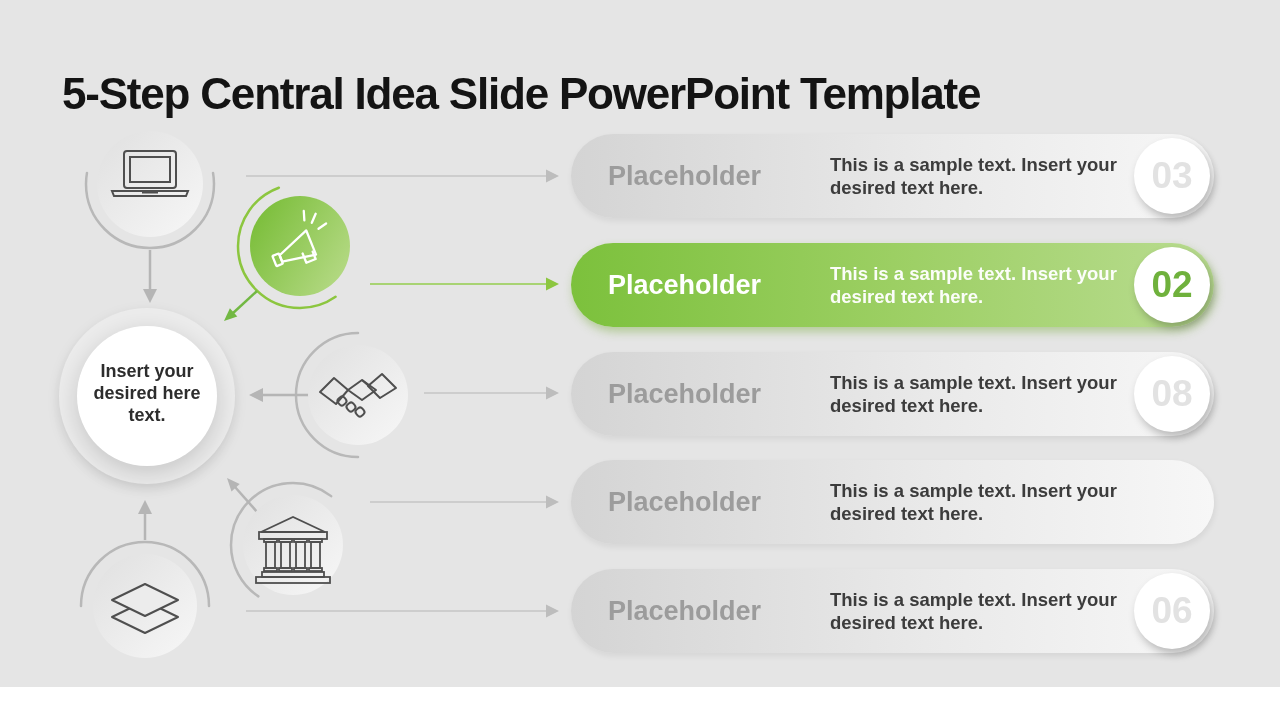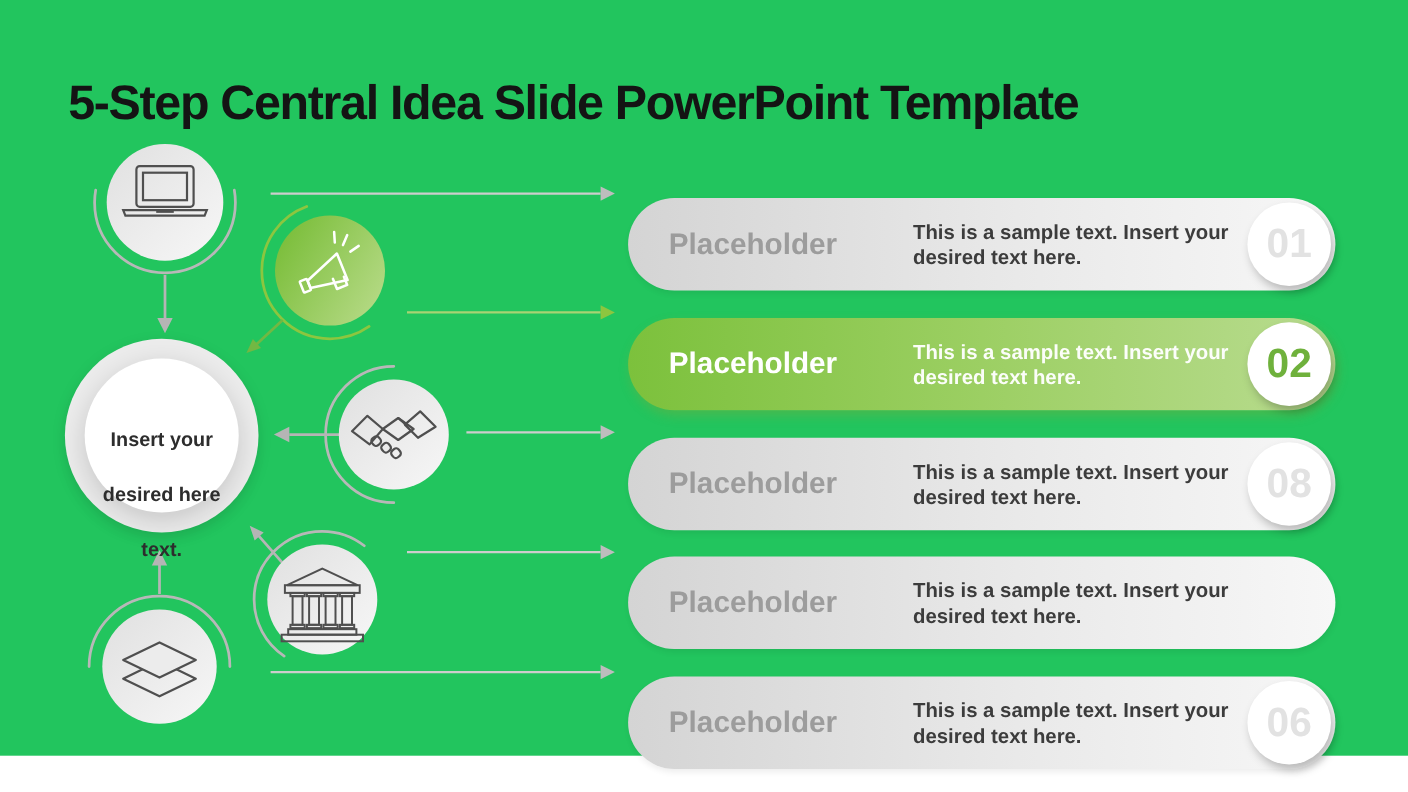--- a/index.html
+++ b/index.html
@@ -1,30 +1,30 @@
 <!DOCTYPE html>
 <html><head>
 <meta charset="utf-8">
 <style>
   html,body{margin:0;padding:0;}
   body{width:1280px;height:720px;overflow:hidden;background:#ffffff;
        font-family:"Liberation Sans",sans-serif;position:relative;}
-  .stage{position:absolute;inset:0;width:1280px;height:687px;background:#22c55e;}
+  .stage{position:absolute;inset:0;width:1280px;height:687px;background:#e5e5e5;}
 
   .slide-title{position:absolute;left:62px;top:40px;width:1100px;
     font-size:44px;font-weight:700;letter-spacing:-1.2px;color:#141414;white-space:nowrap;}
 
   
   .diagram-svg{position:absolute;left:0;top:0;width:570px;height:720px;}
   .center-text{position:absolute;left:79px;top:360px;width:136px;text-align:center;
     font-size:18px;font-weight:700;color:#2d2d2d;line-height:22px;}
-  .center-text span{display:block;margin-top:28px;}
+  .center-text span{display:block;}
 
   
-  .bar{position:absolute;left:571px;width:643px;height:84px;border-radius:42px;margin-top:46px;}
+  .bar{position:absolute;left:571px;width:643px;height:84px;border-radius:42px;}
   .bar--gray{background:linear-gradient(90deg,#d4d4d4 0%,#e9e9e9 55%,#f7f7f7 100%);
     box-shadow:1px 3px 6px rgba(0,0,0,0.07);}
   .bar--green{background:linear-gradient(90deg,#7cc13c 0%,#9ccf63 50%,#b9dc90 100%);
     box-shadow:2px 5px 10px rgba(120,170,60,0.45);}
   .bar-label{position:absolute;left:37px;top:50%;transform:translateY(-50%);
     font-size:27px;font-weight:700;}
   .bar--gray .bar-label{color:#9c9c9c;}
   .bar--green .bar-label{color:#ffffff;}
   .bar-text{position:absolute;left:259px;top:50%;transform:translateY(-50%);
     font-size:18.5px;line-height:23px;color:#3c3c3c;}
@@ -169,21 +169,21 @@
   </div>
 
   <div id="steps-list">
       <div class="bar bar--gray" style="top: 134px;">
       <div class="bar-label">Placeholder</div>
       <div class="bar-text">
         <span>This is a sample text. Insert your</span>
         <span>desired text here.</span>
       </div>
       <div class="bar-num">
-        <span>01</span>
+        <span>03</span>
       </div>
     </div>
       <div class="bar bar--green" style="top: 242.75px;">
       <div class="bar-label">Placeholder</div>
       <div class="bar-text">
         <span>This is a sample text. Insert your</span>
         <span>desired text here.</span>
       </div>
       <div class="bar-num">
         <span>02</span>

